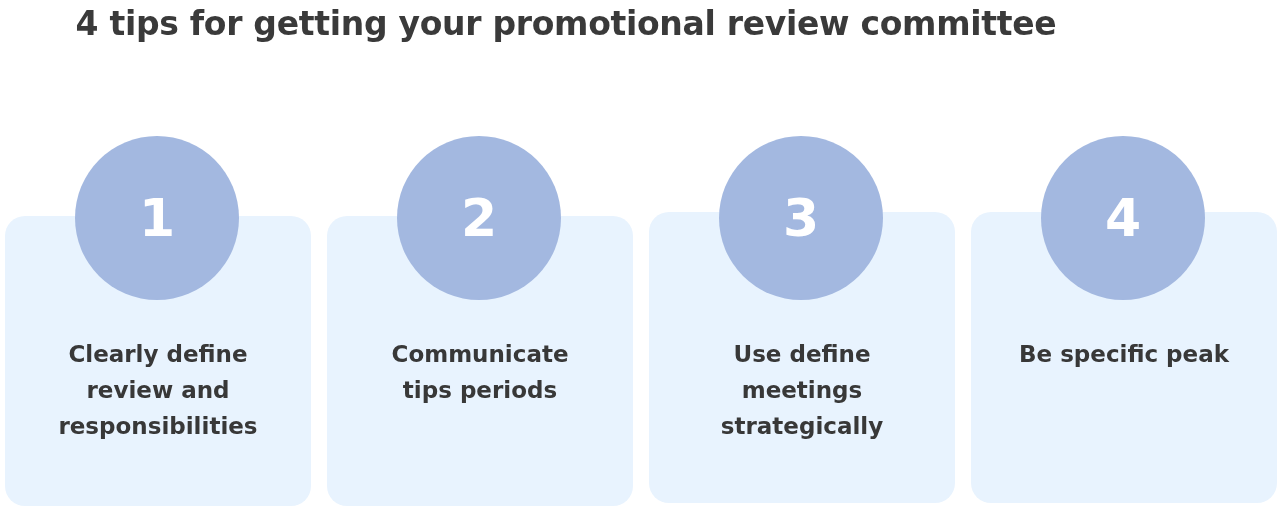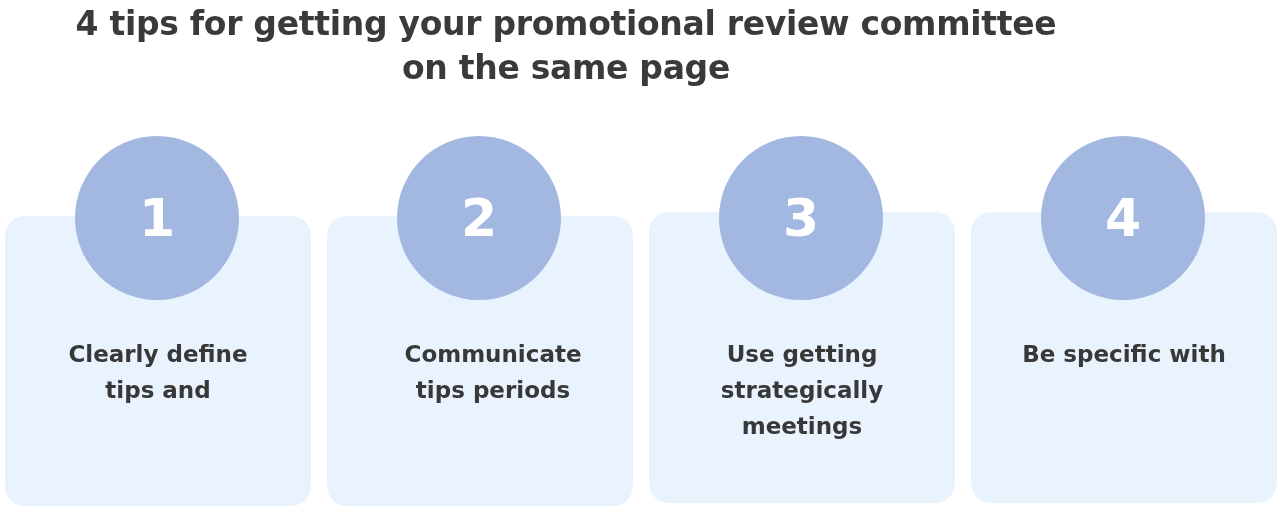--- a/index.html
+++ b/index.html
@@ -12,50 +12,50 @@
               display:flex; align-items:center; justify-content:center;
               color:#ffffff; font-weight:bold; font-size:52px; }
     .label { position:absolute; width:306px; text-align:center; font-weight:bold;
              font-size:23px; line-height:36px; color:#383838; }
   </style>
 </head>
 <body>
 
 <div class="title">
   <div>4 tips for getting your promotional review committee</div>
-  <div>on the same page</div>
 </div>
 
 <div class="card" style="left:5px; top:216px; height:290px;"></div>
 <div class="circle" style="left:75px; top:136px;">
   <span>1</span>
 </div>
 <div class="label" style="left:5px; top:336px;">
   <div>Clearly define</div>
-  <div>tips and</div>
+  <div>review and</div>
+  <div>responsibilities</div>
 </div>
 
 <div class="card" style="left:327px; top:216px; height:290px;"></div>
 <div class="circle" style="left:397px; top:136px;">
   <span>2</span>
 </div>
-<div class="label" style="left:340px; top:336px;">
+<div class="label" style="left:327px; top:336px;">
   <div>Communicate</div>
   <div>tips periods</div>
 </div>
 
 <div class="card" style="left:649px; top:212px; height:291px;"></div>
 <div class="circle" style="left:719px; top:136px;">
   <span>3</span>
 </div>
 <div class="label" style="left:649px; top:336px;">
-  <div>Use getting</div>
+  <div>Use define</div>
+  <div>meetings</div>
   <div>strategically</div>
-  <div>meetings</div>
 </div>
 
 <div class="card" style="left:971px; top:212px; height:291px;"></div>
 <div class="circle" style="left:1041px; top:136px;">
   <span>4</span>
 </div>
 <div class="label" style="left:971px; top:336px;">
-  <div>Be specific with</div>
+  <div>Be specific peak</div>
 </div>
 
 </body></html>

